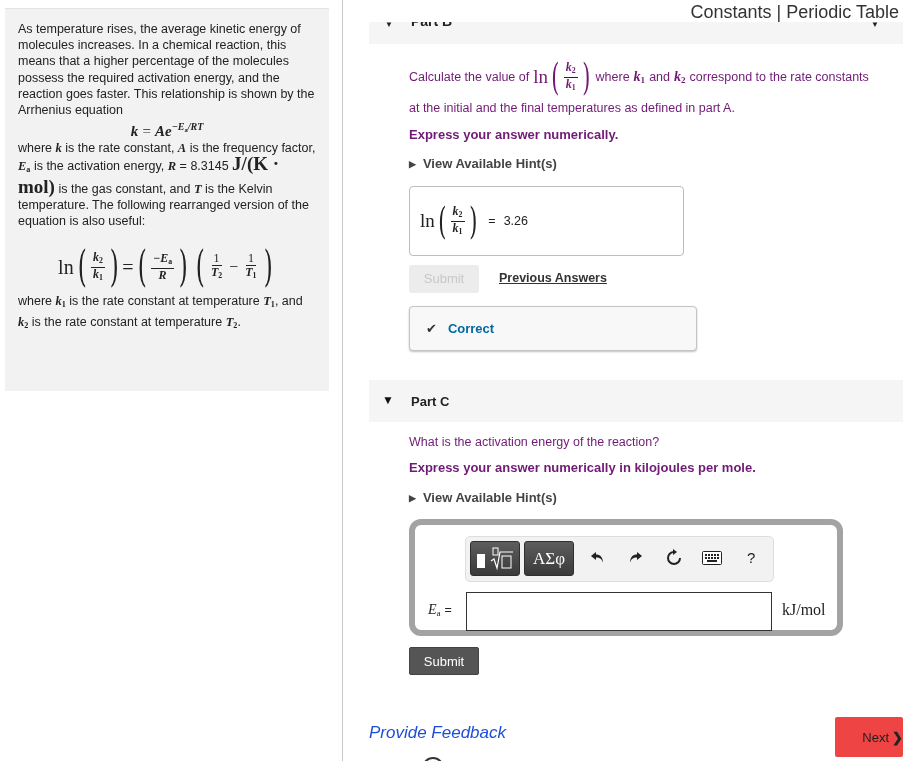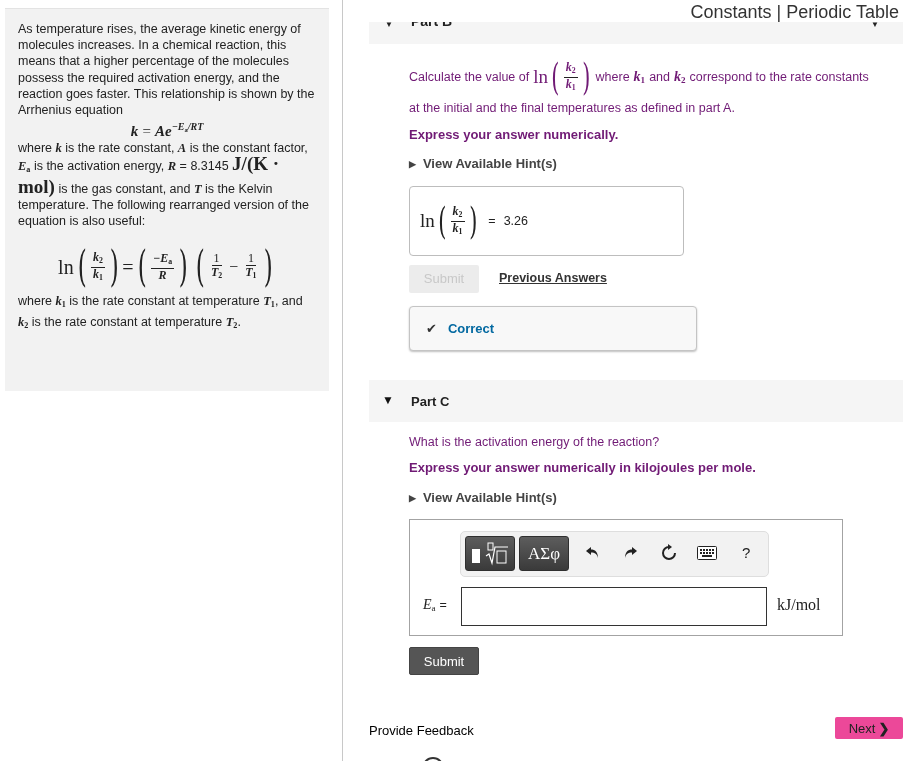--- a/index.html
+++ b/index.html
@@ -74,21 +74,21 @@
     border: 1px solid #c4c4c4; border-radius: 4px; background: #f8f8f8;
     box-shadow: 0 1px 2px rgba(0,0,0,0.25);
     display: flex; align-items: center; padding-left: 16px;
   }
   .correct-box .check { font-size: 13px; margin-right: 11px; color: #333; }
   .correct-box .lbl { font-weight: bold; font-size: 13px; color: #0369a1; }
 
   
   .ans-box-c {
     position: absolute; left: 409px; top: 519px; width: 434px; height: 117px;
-    border: 1px solid #a3a3a3; border-radius: 0; background: #fff;
+    border: 6px solid #a3a3a3; border-radius: 12px; background: #fff;
   }
   .toolbar {
     position: absolute; left: 50px; top: 11px; width: 309px; height: 46px;
     background: #f2f2f2; border: 1px solid #dedede; border-radius: 5px;
   }
   .tb-btn-dark {
     position: absolute; top: 4px; height: 35px;
     background: linear-gradient(#5d5d5d, #3a3a3a); border-radius: 3px; color: #fff;
     display: flex; align-items: center; justify-content: center;
     border: 1px solid #2f2f2f;
@@ -102,43 +102,43 @@
     position: absolute; left: 51px; top: 67px; width: 306px; height: 39px;
     border: 1px solid #333; background: #fff; font-size: 14px; padding: 0 6px;
   }
   .ea-unit { position: absolute; left: 367px; top: 76px; font-family: "Liberation Serif", serif; font-size: 16px; color: #222; }
 
   .submit-btn {
     position: absolute; left: 409px; top: 647px; width: 70px; height: 28px;
     background: #555; color: #fff; font-size: 13px; border: 1px solid #444; border-radius: 2px;
     font-family: "Liberation Sans", sans-serif; cursor: pointer;
   }
-  .feedback { position: absolute; left: 369px; top: 723px; font-size: 13px; color: #000000; cursor: pointer; }
+  .feedback { position: absolute; left: 369px; top: 723px; font-size: 17px; color: #1d4ed8; cursor: pointer; font-style: italic; }
   .next-btn {
-    position: absolute; left: 835px; top: 717px; width: 68px; height: 22px;
-    background: #ec4899; border: none; border-radius: 2px; color: #222; font-size: 13px;
-    font-family: "Liberation Sans", sans-serif; cursor: pointer;
+    position: absolute; left: 835px; top: 717px; width: 68px; height: 40px;
+    background: #ef4444; border: none; border-radius: 2px; color: #222; font-size: 13px;
+    font-family: "Liberation Sans", sans-serif; cursor: pointer; text-align: right;
   }
   .next-btn .chev { font-weight: bold; margin-left: 3px; }
   .bottom-circle {
     position: absolute; left: 422px; top: 757px; width: 22px; height: 22px; border-radius: 50%;
     border: 2px solid #333; background: #fff;
   }
 </style>
 </head>
 <body>
 
 <div class="left-panel">
   <p class="lg-p">As temperature rises, the average kinetic energy of molecules increases. In a chemical reaction, this means that a higher percentage of the molecules possess the required activation energy, and the reaction goes faster. This relationship is shown by the Arrhenius equation</p>
   <div class="eq-center">
     <span class="mi">k</span> <span class="serif">=</span> <span class="mi">Ae</span><sup class="mi">−E<span class="sub">a</span>/RT</sup>
   </div>
   <p class="lg-p">
     <span>where</span> <span class="mi">k</span> <span>is the rate constant,</span>
-    <span class="mi">A</span> <span>is the constant factor,</span>
+    <span class="mi">A</span> <span>is the frequency factor,</span>
     <span class="mi">E<span class="sub">a</span></span> <span>is the activation energy,</span>
     <span class="mi">R</span> <span>= 8.3145</span>
     <span class="serif" style="font-weight:bold;font-size:19px">J/(K · mol)</span>
     <span>is the gas constant, and</span> <span class="mi">T</span>
     <span>is the Kelvin temperature. The following rearranged version of the equation is also useful:</span>
   </p>
   <div class="big-eq">
     <span class="serif" style="font-size:20px">ln</span>
     <span class="paren">(</span>
     <span class="frac">

